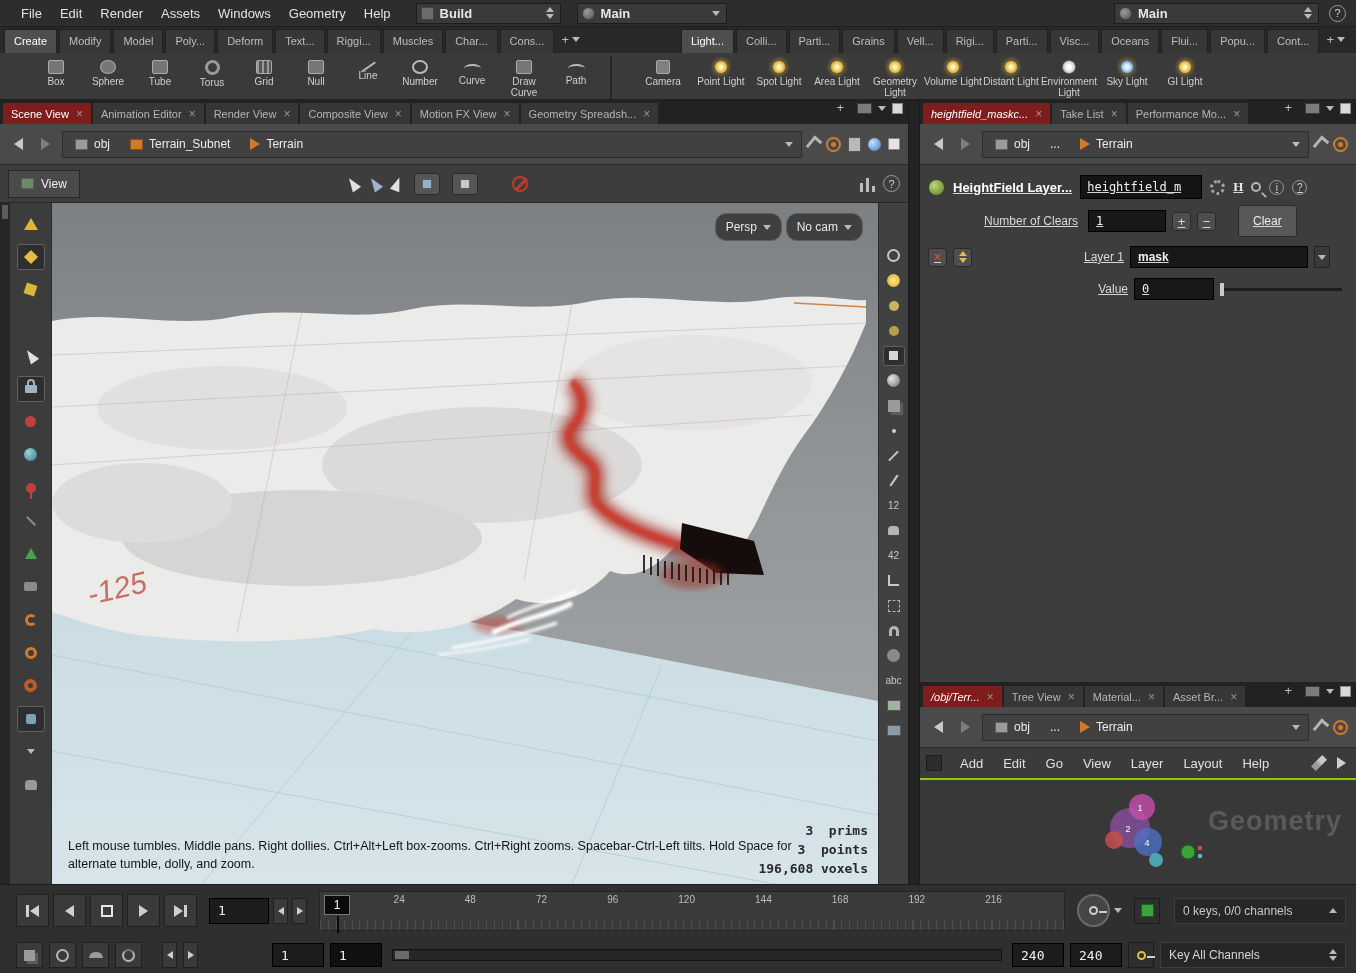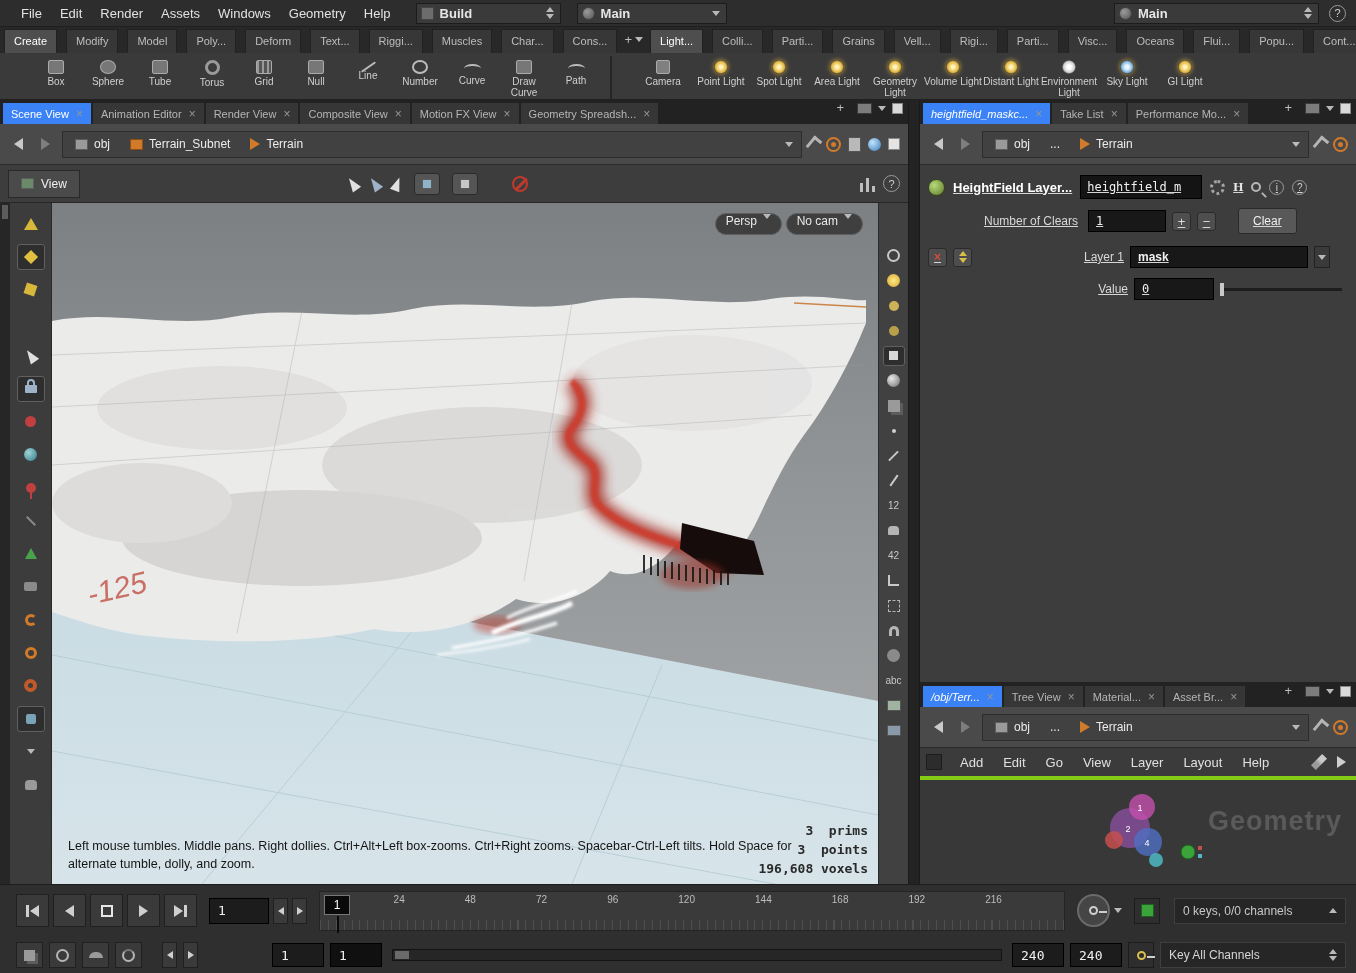--- a/index.html
+++ b/index.html
@@ -21,21 +21,21 @@
   .tri { width:0; height:0; border-style:solid; }
   .tri-u { border-width:0 4px 5px 4px; border-color:transparent transparent #b9b9b9 transparent; }
   .tri-d { border-width:5px 4px 0 4px; border-color:#b9b9b9 transparent transparent transparent; }
   .tri-r { border-width:6px 0 6px 9px; border-color:transparent transparent transparent #cfcfcf; }
   .tri-l { border-width:6px 9px 6px 0; border-color:transparent #cfcfcf transparent transparent; }
   .help-circle { width:17px; height:17px; border-radius:50%; border:1.5px solid #9a9a9a; color:#cfcfcf; display:flex; align-items:center; justify-content:center; font-size:11px; margin:0 10px 0 2px; }
   .help-circle::before { content:"?"; }
 
   
   .shelf-tabs { height:26px; display:flex; align-items:flex-end; background:#282828; padding:0 4px; }
-  .stab-group { display:flex; align-items:flex-end; gap:9px; }
+  .stab-group { display:flex; align-items:flex-end; gap:2px; }
   .stab { padding:5px 9px 6px; font-size:11px; color:#bdbdbd; background:#373737; border:1px solid #212121; border-bottom:none; white-space:nowrap; }
   .stab-group .stab:first-child { background:#4e4e4e; color:#fff; }
   .tab-plus { display:flex; align-items:center; gap:3px; padding:4px 7px 6px; color:#bdbdbd; }
   .tab-plus::before { content:"+"; font-size:13px; }
   .shelf-spacer { flex:1; }
 
   
   .shelf-tools { height:47px; display:flex; background:#3a3a3a; border-bottom:1px solid #202020; padding:3px 0 0 30px; }
   .tool { width:52px; display:flex; flex-direction:column; align-items:center; padding-top:4px; }
   .right-tools .tool { width:58px; }
@@ -57,21 +57,21 @@
   .main { display:flex; height:784px; }
   .left-pane { width:908px; display:flex; flex-direction:column; }
   .v-divider { width:12px; background:#232323; border-left:1px solid #1a1a1a; border-right:1px solid #1a1a1a; }
   .right-pane { width:436px; display:flex; flex-direction:column; background:#3d3d3d; }
 
   
   .ptab-bar { height:24px; display:flex; align-items:flex-end; background:#222; padding-left:3px; gap:2px; flex:none; }
   .ptab-bar.tall { height:25px; }
   .ptab { display:flex; align-items:center; gap:7px; height:21px; padding:0 8px; background:#363636; font-size:11px; color:#b5b5b5; white-space:nowrap; }
   .ptab-bar .ptabs { display:flex; gap:2px; align-items:flex-end; }
-  .ptabs .ptab:first-child { background:#3b82f6; color:#fff; }
+  .ptabs .ptab:first-child { background:#7f1d1d; color:#fff; }
   .italic-first .ptab:first-child .ptab-label { font-style:italic; }
   .x { display:inline-block; }
   .x::before { content:"×"; color:#969696; font-size:12px; line-height:1; }
   .ptab-controls { margin-left:auto; display:flex; align-items:center; gap:6px; padding:0 5px 3px 0; }
   .lay { width:15px; height:11px; background:#7c7c7c; border:1px solid #3a3a3a; }
   .maxi { width:11px; height:11px; background:#d9d9d9; border:1px solid #888; }
 
   
   .path-bar { height:41px; display:flex; align-items:center; background:#4a4a4a; border-bottom:1px solid #2a2a2a; padding:0 8px; gap:7px; flex:none; }
   .nav-btn { width:20px; height:20px; display:flex; align-items:center; justify-content:center; }
@@ -107,51 +107,51 @@
   .viewport { flex:1; display:flex; min-height:0; }
   .vp-rail { width:10px; background:#262626; }
   .rail-handle { width:6px; height:14px; margin:2px auto; background:#5c5c5c; }
   .vp-ltools { width:42px; background:#3c3c3c; border-right:1px solid #2a2a2a; display:flex; flex-direction:column; align-items:center; padding-top:4px; }
   .vtool { height:33px; width:42px; display:flex; align-items:center; justify-content:center; }
   .pressbox { width:28px; height:26px; background:#2e2e2e; border:1px solid #606060; border-radius:3px; display:flex; align-items:center; justify-content:center; }
   .vp-canvas { position:relative; width:826px; overflow:hidden; }
   .vp-canvas svg { position:absolute; inset:0; }
   .vp-rtools { width:30px; background:#414141; border-left:1px solid #2a2a2a; display:flex; flex-direction:column; align-items:center; padding-top:40px; }
   .rtool { height:25px; width:30px; display:flex; align-items:center; justify-content:center; color:#c8c8c8; font-size:10px; }
-  .pill { position:absolute; top:10px; height:22px; display:flex; gap:6px; padding:0 10px; background:#3f3f3f; border:1px solid #5e5e5e; border-radius:11px; color:#e8e8e8; font-size:12px; }
+  .pill { position:absolute; top:10px; height:28px; display:flex; align-items:center; gap:6px; padding:0 10px; background:#3f3f3f; border:1px solid #5e5e5e; border-radius:11px; color:#e8e8e8; font-size:12px; }
   .vp-help { position:absolute; left:16px; bottom:10px; color:#141414; font-size:12.5px; line-height:1.5; }
   .vp-stats { position:absolute; right:10px; bottom:6px; text-align:right; font-family:"DejaVu Sans Mono",monospace; font-size:13px; font-weight:bold; color:#2a2a2a; line-height:19px; white-space:pre; }
 
   
   .param-body { flex:1; background:#3d3d3d; padding:6px 8px; overflow:hidden;text-decoration:underline; }
   .param-title { display:flex; align-items:center; gap:8px; height:32px; }
   .node-badge { width:17px; height:17px; border-radius:50%; background:radial-gradient(circle at 35% 35%, #b9d97a, #5d7a2a); border:1px solid #33451a; }
   .param-title .ptitle { font-size:13px; font-weight:bold; color:#fff; white-space:nowrap; }
   .name-field { width:122px; height:24px; background:#141414; border:1px solid #000; color:#f0f0f0; font-family:"DejaVu Sans Mono",monospace; font-size:12px; display:flex; align-items:center; padding:0 6px; }
   .gear { width:15px; height:15px; border-radius:50%; border:3px dotted #a5a5a5; }
   .hbadge { font-size:13px; font-weight:bold; color:#e8e8e8; font-family:"Liberation Serif",serif; }
   .mag { width:10px; height:10px; border:2px solid #b5b5b5; border-radius:50%; position:relative; }
   .mag::after { content:""; position:absolute; width:6px; height:2px; background:#b5b5b5; transform:rotate(45deg); left:8px; top:10px; }
   .circ-i { width:15px; height:15px; border-radius:50%; border:1.5px solid #9a9a9a; display:flex; align-items:center; justify-content:center; font-size:10px; color:#cfcfcf; }
   .prow { display:flex; align-items:center; gap:6px; height:28px; margin-top:4px; }
   .plabel { text-align:right; color:#d9d9d9; font-size:12px; }
   .pfield { height:22px; background:#181818; border:1px solid #000; color:#f0f0f0; font-family:"DejaVu Sans Mono",monospace; font-size:12px; display:flex; align-items:center; padding:0 7px; }
   .sq-btn { width:19px; height:19px; background:#4e4e4e; border:1px solid #2a2a2a; border-radius:3px; color:#ddd; display:flex; align-items:center; justify-content:center; font-size:13px; }
-  .clear-btn { height:26px; padding:0 14px; background:#585858; border:1px solid #2a2a2a; border-radius:3px; color:#eee; font-size:12px; display:flex; align-items:center; }
+  .clear-btn { height:32px; padding:0 14px; background:#585858; border:1px solid #2a2a2a; border-radius:3px; color:#eee; font-size:12px; display:flex; align-items:center; }
   .xred { color:#d04b3a; font-weight:bold; font-size:12px; }
   .updown { display:flex; flex-direction:column; gap:2px; }
   .updown .tri-u { border-bottom-color:#d8c04a; }
   .updown .tri-d { border-top-color:#d8c04a; }
   .mask-field { width:178px; font-weight:bold; font-family:"Liberation Sans",sans-serif; }
   .dd-strip { width:16px; height:22px; background:#3a3a3a; border:1px solid #222; display:flex; align-items:center; justify-content:center; }
   .slider { flex:1; height:3px; background:#1e1e1e; position:relative; margin-right:6px; }
   .slider-handle { position:absolute; left:0; top:-5px; width:4px; height:13px; background:#c9c9c9; }
 
   
-  .net-menu { height:32px; display:flex; align-items:center; background:#3b3b3b; border-bottom:4px solid #84cc16; gap:2px; padding:0 6px; }
+  .net-menu { height:32px; display:flex; align-items:center; background:#3b3b3b; border-bottom:2px solid #84cc16; gap:2px; padding:0 6px; }
   .net-grip { width:16px; height:16px; background:#2c2c2c; border:1px solid #1c1c1c; margin-right:6px; }
   .net-menu-item { padding:4px 10px; font-size:13px; color:#e0e0e0; }
   .wrench { width:16px; height:16px; margin-left:auto; border-radius:3px; background:linear-gradient(45deg,#9a9a9a 40%,#c9c9c9 60%); clip-path:polygon(0 70%,70% 0,100% 30%,30% 100%); }
   .net-canvas { height:104px; position:relative; background:#383838; overflow:hidden; }
   .watermark { position:absolute; right:14px; top:26px; font-size:27px; font-weight:bold; color:#5a5a5a; letter-spacing:1px; }
 
   
   .playbar { height:89px; background:#2f2f2f; border-top:1px solid #1c1c1c; }
   .pb-row1 { height:51px; display:flex; align-items:center; padding:0 10px 0 16px; gap:4px; }
   .pb-row2 { height:38px; display:flex; align-items:center; padding:0 10px 0 16px; gap:6px; }

